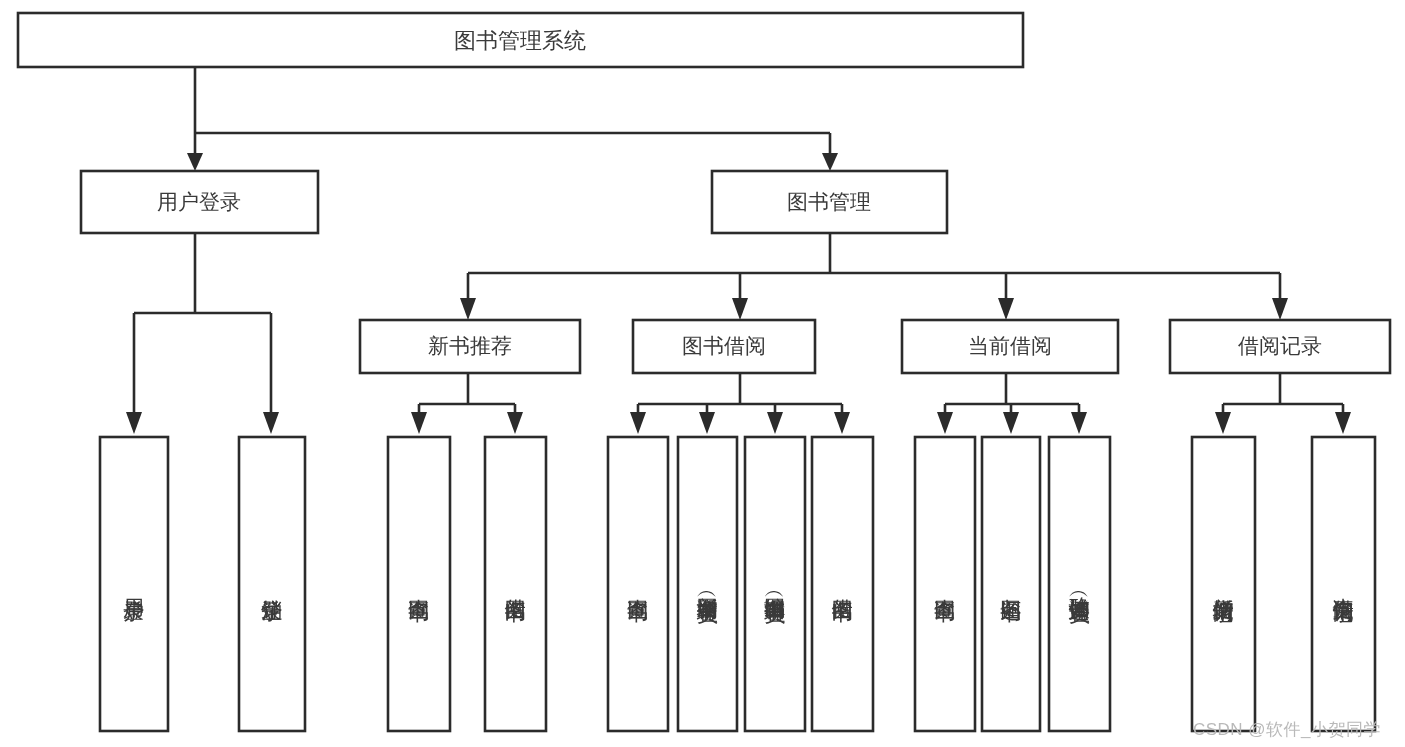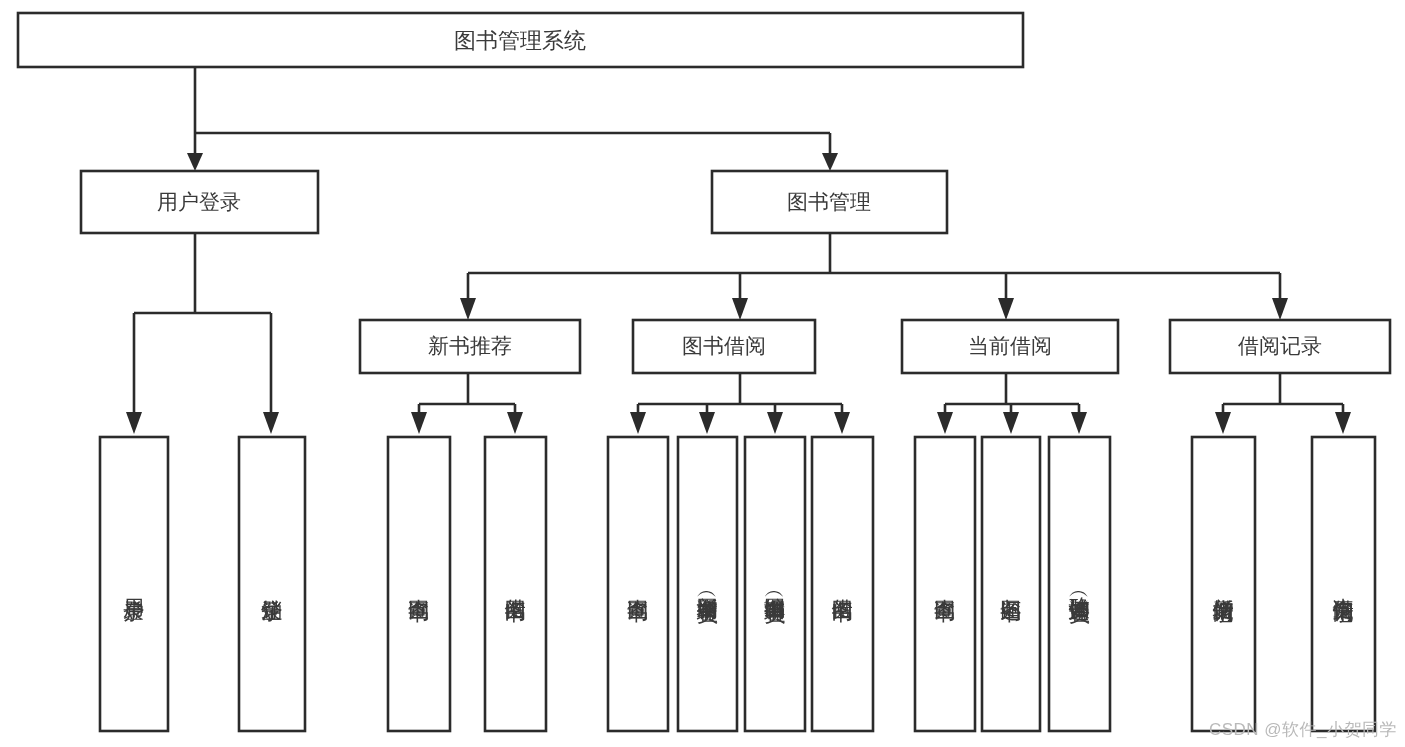--- a/index.html
+++ b/index.html
@@ -55,21 +55,21 @@
     stroke-width: 2.6;
     fill: none;
     stroke-linecap: butt;
   }
   .arrow-head {
     fill: #2b2b2b;
     stroke: none;
   }
   #watermark {
     position: absolute;
-    right: 8px;
+    right: 24px;
     bottom: 6px;
     font-family: "Liberation Sans", "DejaVu Sans", sans-serif;
     font-size: 17px;
     color: #b9b9b9;
     letter-spacing: 0.5px;
     pointer-events: none;
     user-select: none;
   }
 </style>
 </head>

